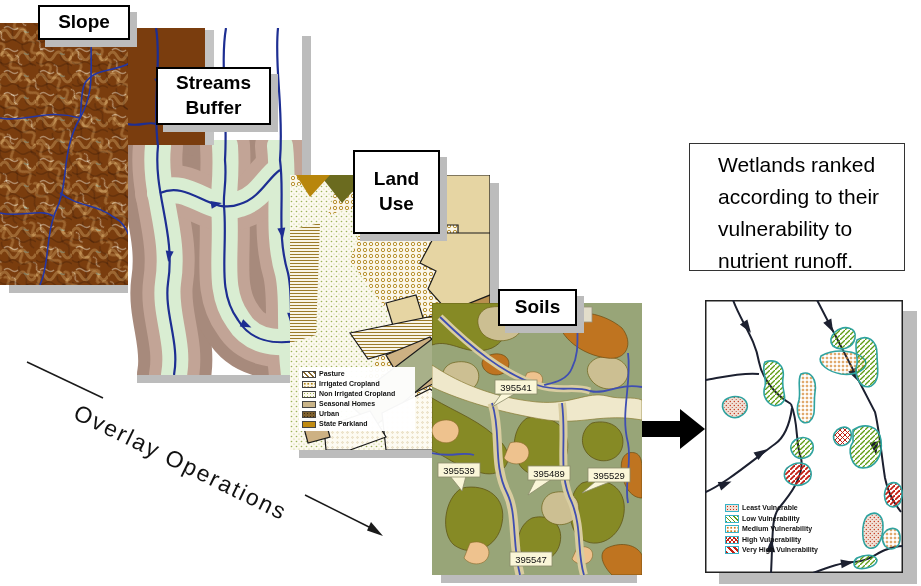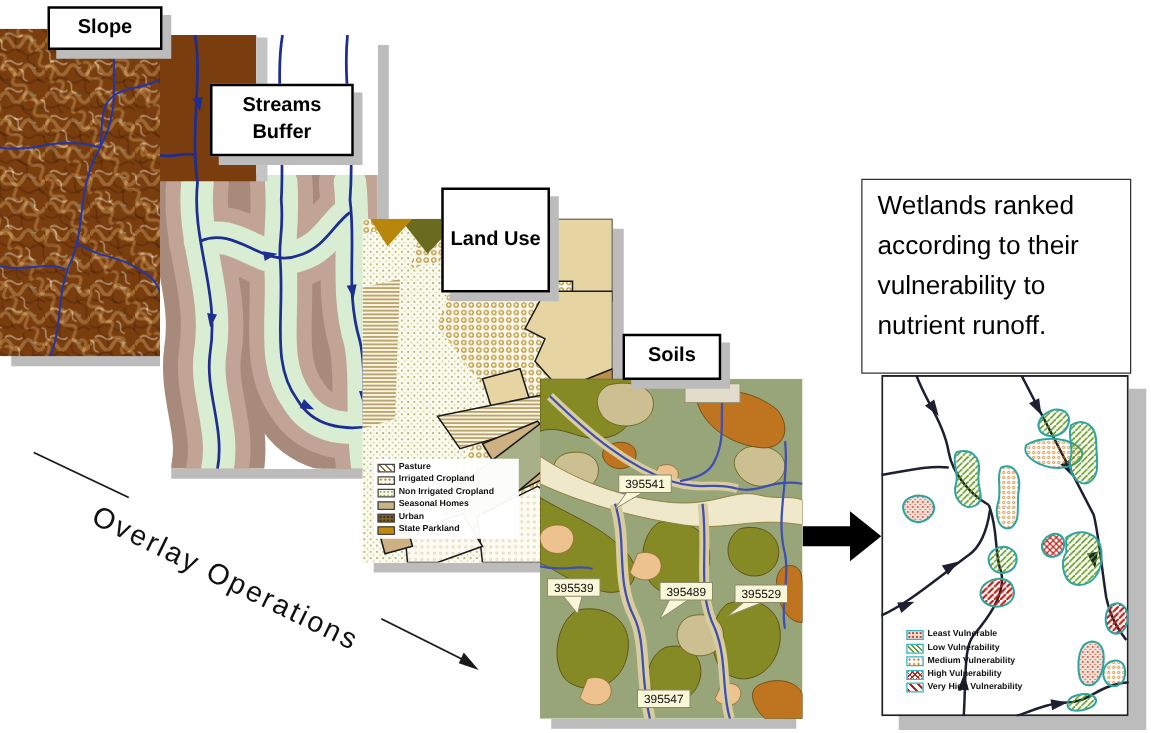--- a/index.html
+++ b/index.html
@@ -3,32 +3,32 @@
 <meta charset="utf-8">
 <style>
   html,body{margin:0;padding:0;background:#fff;}
   .canvas{position:relative;width:921px;height:586px;background:#fff;overflow:hidden;
           font-family:"Liberation Sans",sans-serif;}
   .panel{position:absolute;}
   .panel svg{display:block;}
   .shadowed{box-shadow:9px 8px 0 0 #bcbcbc;}
   .map-label{position:absolute;background:#fff;border:2px solid #000;box-sizing:border-box;
              box-shadow:7px 7px 0 0 #bcbcbc;display:flex;align-items:center;justify-content:center;
-             text-align:center;font-weight:bold;font-size:16px;line-height:1.3;color:#000;z-index:30;}
+             text-align:center;font-weight:bold;font-size:19px;line-height:1.3;color:#000;z-index:30;}
   #label-slope{left:38px;top:5px;width:92px;height:35px;}
-  #label-streams{left:168px;top:67px;width:115px;height:58px;}
+  #label-streams{left:156px;top:67px;width:115px;height:58px;}
   #label-landuse{left:353px;top:150px;width:87px;height:84px;}
-  #label-soils{left:498px;top:267px;width:79px;height:37px;}
+  #label-soils{left:498px;top:289px;width:79px;height:37px;}
   #panel-slope{left:0;top:23px;width:130px;height:262px;}
   #panel-streams{left:128px;top:28px;width:174px;height:347px;z-index:2;}
   #panel-landuse{left:290px;top:175px;width:200px;height:275px;z-index:4;}
   #panel-soils{left:432px;top:303px;width:196px;height:272px;z-index:6;}
   #panel-result{left:705px;top:300px;width:198px;height:273px;z-index:6;box-shadow:14px 11px 0 0 #bcbcbc;}
-  .caption-box{position:absolute;left:689px;top:143px;width:216px;height:156px;border:1px solid #333;
-               box-sizing:border-box;padding:5px 6px 0 12px;font-size:21px;line-height:32px;
+  .caption-box{position:absolute;left:689px;top:143px;width:216px;height:128px;border:1px solid #333;
+               box-sizing:border-box;padding:5px 6px 0 28px;font-size:21px;line-height:32px;
                color:#000;background:#fff;z-index:10;}
   .big-arrow{position:absolute;left:642px;top:404px;z-index:8;}
   .overlay-arrow{position:absolute;left:15px;top:352px;z-index:8;}
   
   .lu-legend{position:absolute;left:9px;top:192px;width:110px;background:rgba(255,255,255,0.96);
              padding:2px 3px;font-size:7px;line-height:10px;font-weight:bold;color:#111;z-index:5;}
   .lu-row{display:flex;align-items:center;gap:3px;height:10px;white-space:nowrap;}
   .lu-sw{width:14px;height:7px;border:1px solid #444;box-sizing:border-box;flex:0 0 auto;}
   .lw-pasture{background:repeating-linear-gradient(45deg,#8a6a30 0 1px,#fff 1px 3.5px);}
   .lw-irr{background-color:#fdf8ea;background-image:radial-gradient(#b0861c 30%,transparent 32%);background-size:3.5px 3.5px;}

